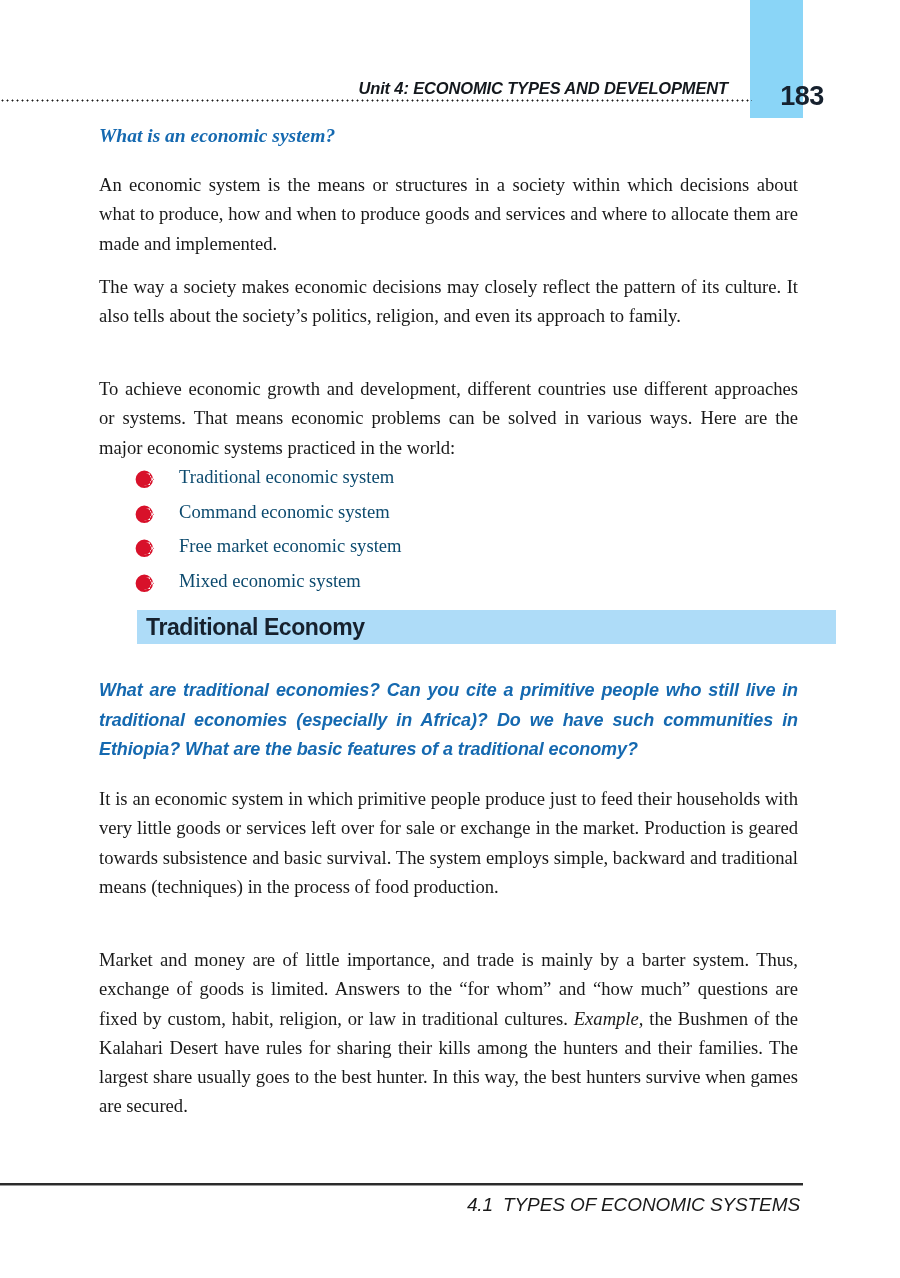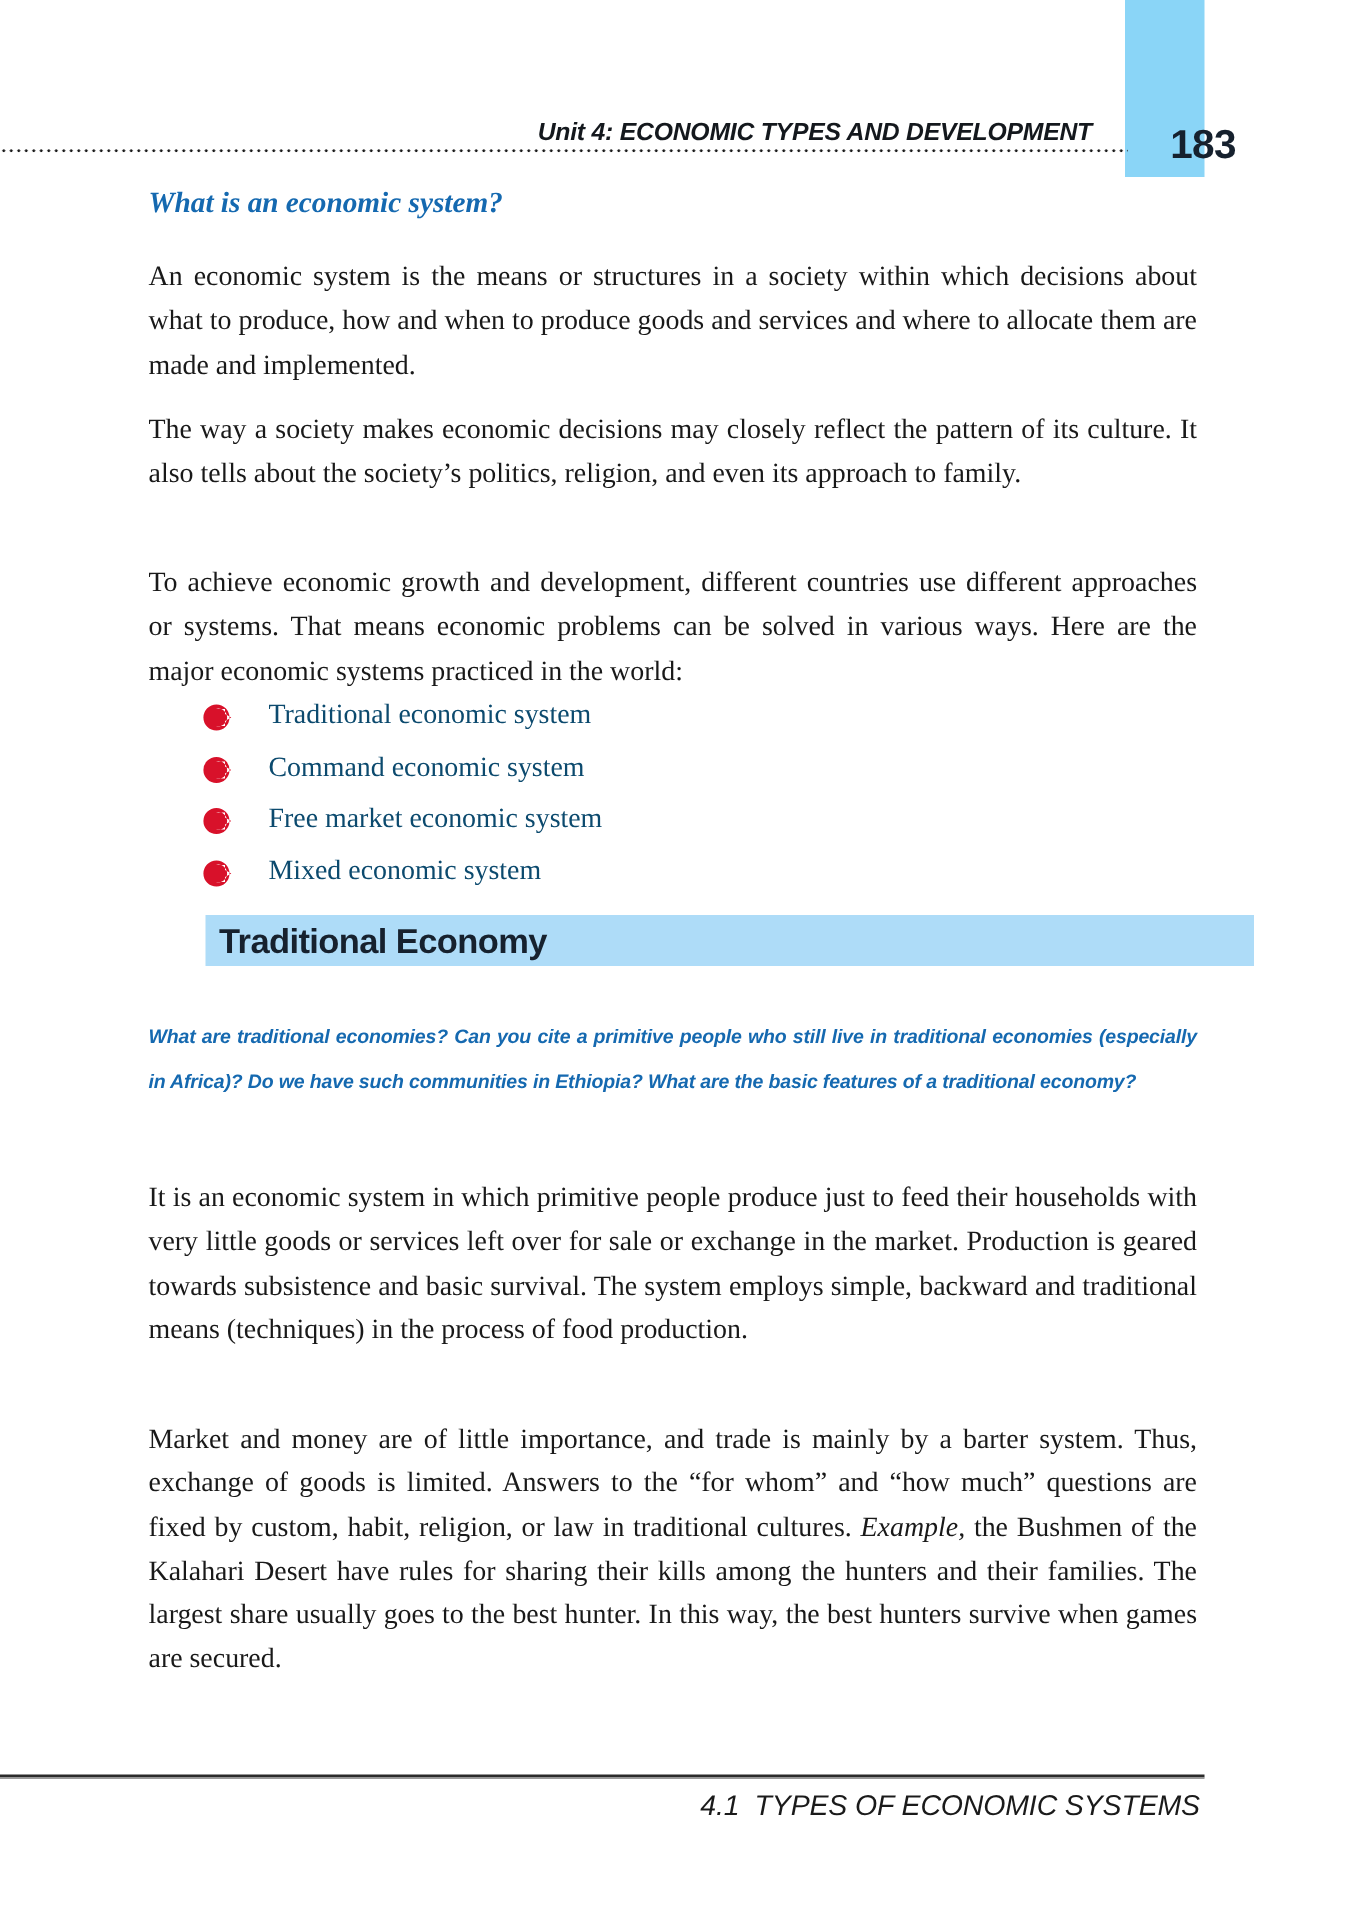--- a/index.html
+++ b/index.html
@@ -160,21 +160,21 @@
   .blue-question {
     position: absolute;
     top: 676px;
     left: 0;
     width: 699px;
     margin: 0;
     color: #1569b0;
     font-family: "Liberation Sans", sans-serif;
     font-weight: bold;
     font-style: italic;
-    font-size: 13px;
+    font-size: 18px;
     line-height: 29.5px;
     text-align: justify;
     letter-spacing: -0.1px;
   }
 
   .emph { font-style: italic; }
 
   
   .footer-rule {
     position: absolute;

